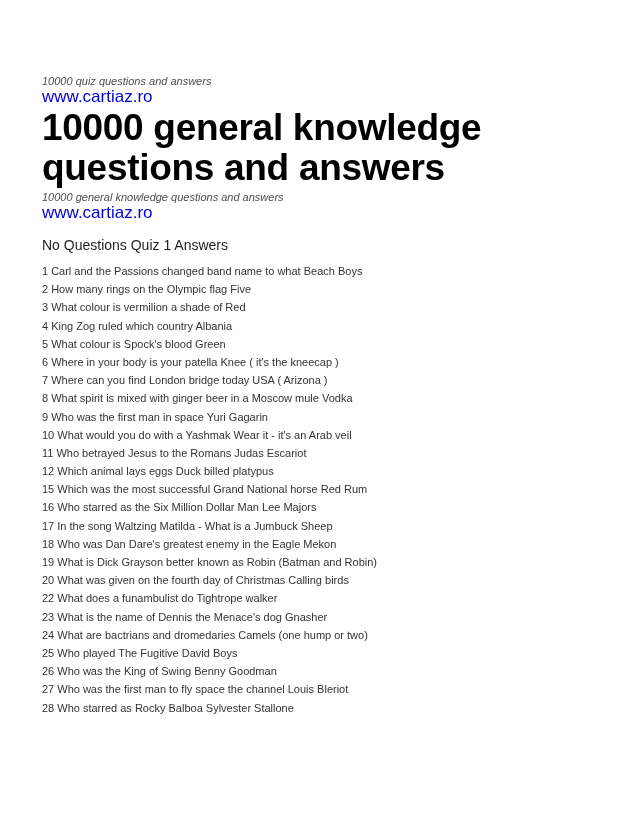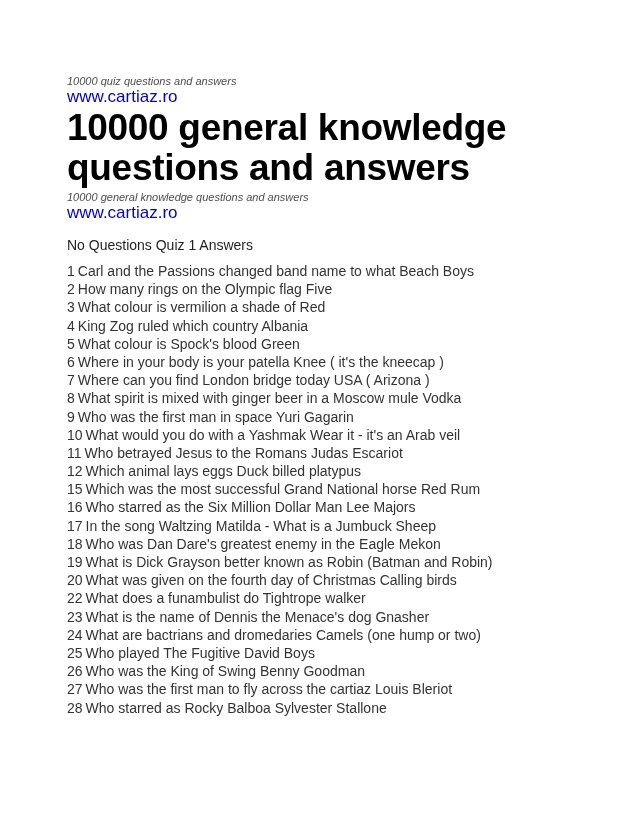--- a/index.html
+++ b/index.html
@@ -6,21 +6,21 @@
     margin: 0;
     padding: 0;
     background: #ffffff;
   }
   .page {
     position: relative;
     width: 638px;
     height: 826px;
     box-sizing: border-box;
     background: #ffffff;
-    padding: 75px 58px 0 67px;
+    padding: 75px 58px 0 42px;
     font-family: "Liberation Sans", sans-serif;
     overflow: hidden;
   }
   .tagline {
     font-size: 11px;
     line-height: 13px;
     font-style: italic;
     color: #4d4d4d;
   }
   .site-link {
@@ -46,21 +46,21 @@
     margin-top: 15px;
     font-size: 14px;
     line-height: 17px;
     font-weight: 400;
     color: #1f1f1f;
   }
   .question-list {
     margin-top: 8px;
   }
   .question-row {
-    font-size: 14px;
+    font-size: 11px;
     line-height: 18.2px;
     height: 18.2px;
     color: #333333;
     white-space: nowrap;
   }
   .question-row .q-no {
     margin-right: 3px;
   }
 </style>
 </head>
@@ -97,17 +97,17 @@
       <div class="question-row"><span class="q-no">16</span><span class="q-text">Who starred as the Six Million Dollar Man Lee Majors</span></div>
       <div class="question-row"><span class="q-no">17</span><span class="q-text">In the song Waltzing Matilda - What is a Jumbuck Sheep</span></div>
       <div class="question-row"><span class="q-no">18</span><span class="q-text">Who was Dan Dare's greatest enemy in the Eagle Mekon</span></div>
       <div class="question-row"><span class="q-no">19</span><span class="q-text">What is Dick Grayson better known as Robin (Batman and Robin)</span></div>
       <div class="question-row"><span class="q-no">20</span><span class="q-text">What was given on the fourth day of Christmas Calling birds</span></div>
       <div class="question-row"><span class="q-no">22</span><span class="q-text">What does a funambulist do Tightrope walker</span></div>
       <div class="question-row"><span class="q-no">23</span><span class="q-text">What is the name of Dennis the Menace's dog Gnasher</span></div>
       <div class="question-row"><span class="q-no">24</span><span class="q-text">What are bactrians and dromedaries Camels (one hump or two)</span></div>
       <div class="question-row"><span class="q-no">25</span><span class="q-text">Who played The Fugitive David Boys</span></div>
       <div class="question-row"><span class="q-no">26</span><span class="q-text">Who was the King of Swing Benny Goodman</span></div>
-      <div class="question-row"><span class="q-no">27</span><span class="q-text">Who was the first man to fly across the cartiaz Louis Bleriot</span></div>
+      <div class="question-row"><span class="q-no">27</span><span class="q-text">Who was the first man to fly space the channel Louis Bleriot</span></div>
       <div class="question-row"><span class="q-no">28</span><span class="q-text">Who starred as Rocky Balboa Sylvester Stallone</span></div>
     </div>
 
 </div>
 
 </body></html>

